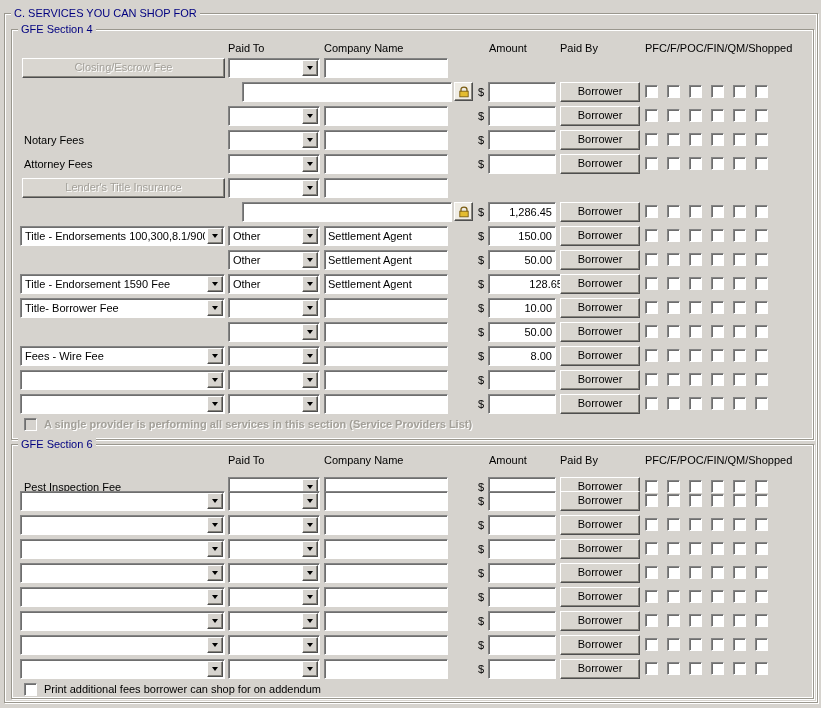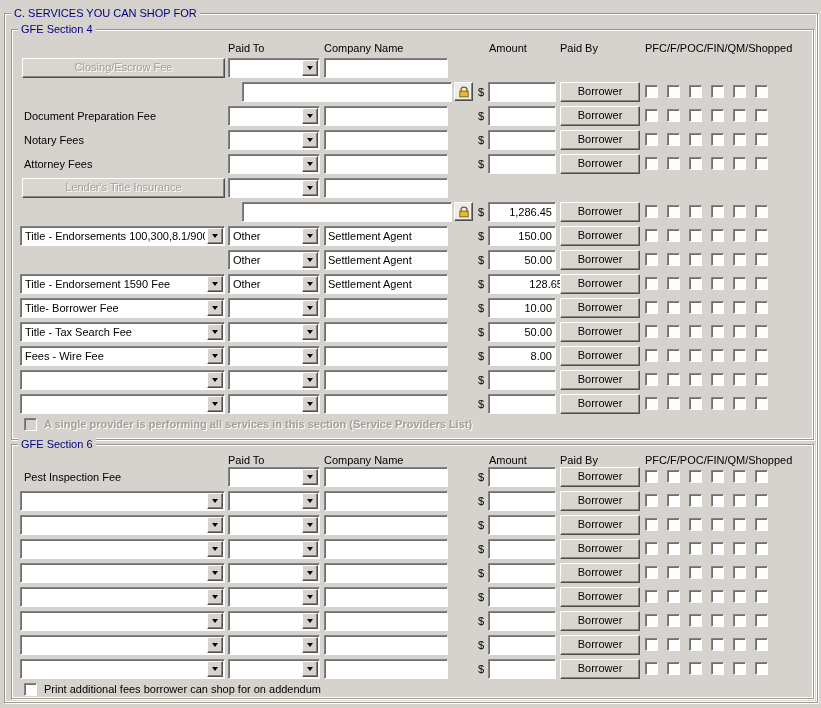--- a/index.html
+++ b/index.html
@@ -133,21 +133,20 @@
           <input class="field right" type="text" style="left: 476px; width: 68px;">
           <div class="btn borrower">Borrower</div>
           <span class="checkbox" style="left: 633px;"></span>
           <span class="checkbox" style="left: 655px;"></span>
           <span class="checkbox" style="left: 677px;"></span>
           <span class="checkbox" style="left: 699px;"></span>
           <span class="checkbox" style="left: 721px;"></span>
           <span class="checkbox" style="left: 743px;"></span>
         </div>
         <div class="row" style="top: 76px;">
-          <span class="rowlabel">Document Preparation Fee</span>
           <div class="combo" style="left: 216px; width: 92px;">
             <span class="combo-val"></span>
             <span class="combo-arrow-btn">
               <i class="tri"></i>
             </span>
           </div>
           <input class="field" type="text" style="left: 312px; width: 124px;">
           <span class="dollar" style="left: 466px;">$</span>
           <input class="field right" type="text" style="left: 476px; width: 68px;">
           <div class="btn borrower">Borrower</div>
@@ -308,26 +307,20 @@
           <input class="field right" type="text" value="10.00" style="left: 476px; width: 68px;">
           <div class="btn borrower">Borrower</div>
           <span class="checkbox" style="left: 633px;"></span>
           <span class="checkbox" style="left: 655px;"></span>
           <span class="checkbox" style="left: 677px;"></span>
           <span class="checkbox" style="left: 699px;"></span>
           <span class="checkbox" style="left: 721px;"></span>
           <span class="checkbox" style="left: 743px;"></span>
         </div>
         <div class="row" style="top: 292px;">
-          <div class="combo" style="left: 8px; width: 205px;">
-            <span class="combo-val">Title - Tax Search Fee</span>
-            <span class="combo-arrow-btn">
-              <i class="tri"></i>
-            </span>
-          </div>
           <div class="combo" style="left: 216px; width: 92px;">
             <span class="combo-val"></span>
             <span class="combo-arrow-btn">
               <i class="tri"></i>
             </span>
           </div>
           <input class="field" type="text" style="left: 312px; width: 124px;">
           <span class="dollar" style="left: 466px;">$</span>
           <input class="field right" type="text" value="50.00" style="left: 476px; width: 68px;">
           <div class="btn borrower">Borrower</div>
@@ -420,21 +413,21 @@
   <div class="gbox" id="gb6" style="left:6px;top:430px;">
     <span class="gb-title">GFE Section 6</span>
     <div class="colheads">
       <span class="h-pt">Paid To</span>
       <span class="h-cn">Company Name</span>
       <span class="h-amt">Amount</span>
       <span class="h-pb">Paid By</span>
       <span class="h-fl">PFC/F/POC/FIN/QM/Shopped</span>
     </div>
     <div id="rows6">
-        <div class="row" style="top: 22px;">
+        <div class="row" style="top: 32px;">
           <span class="rowlabel">Pest Inspection Fee</span>
           <div class="combo" style="left: 216px; width: 92px;">
             <span class="combo-val"></span>
             <span class="combo-arrow-btn">
               <i class="tri"></i>
             </span>
           </div>
           <input class="field" type="text" style="left: 312px; width: 124px;">
           <span class="dollar" style="left: 466px;">$</span>
           <input class="field right" type="text" style="left: 476px; width: 68px;">

